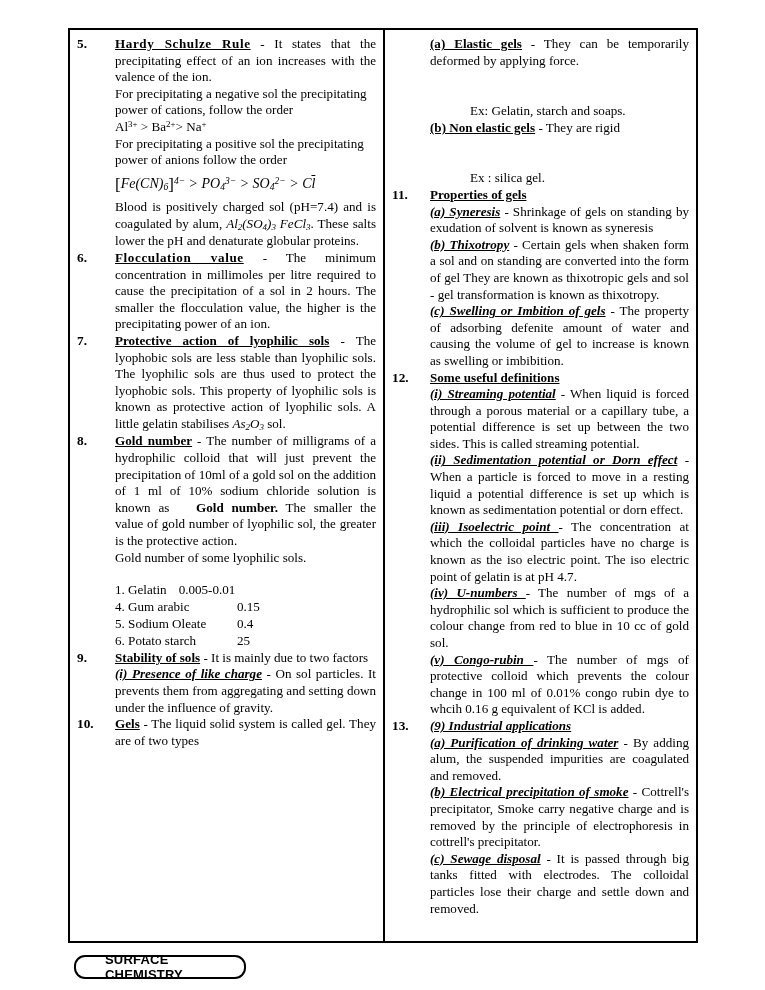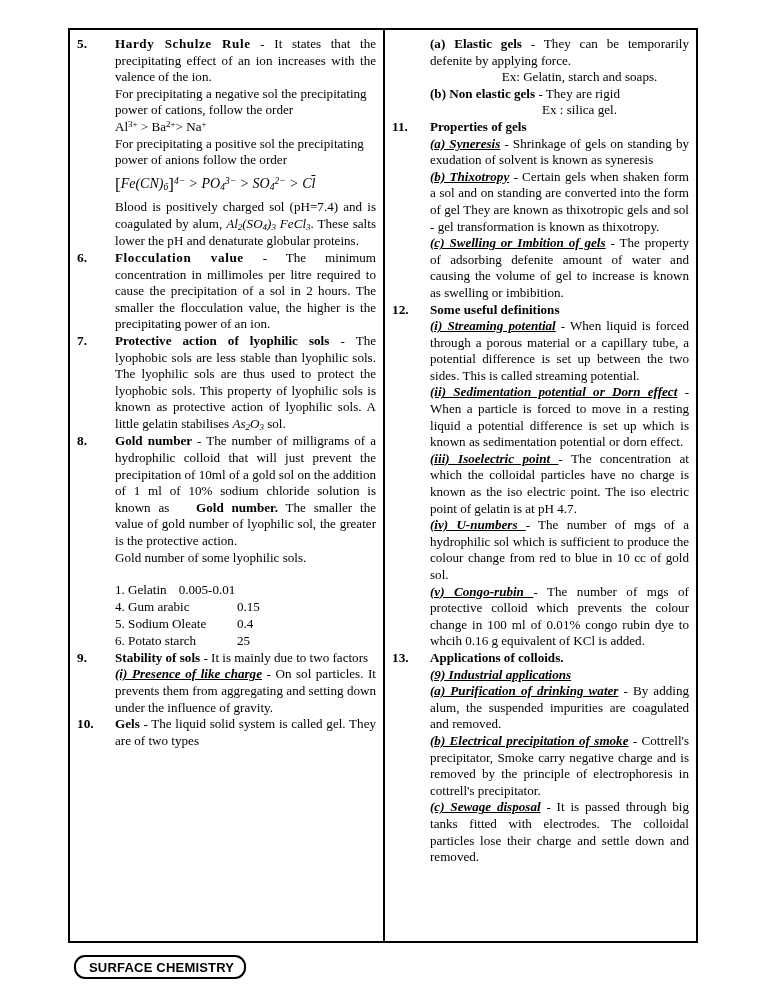--- a/index.html
+++ b/index.html
@@ -58,21 +58,21 @@
     min-width: 0;
   }
 
   p {
     margin: 0;
     text-align: justify;
     text-justify: inter-word;
   }
   p.nojust { text-align: left; }
 
-  .bu { font-weight: bold; }
+  .bu { font-weight: bold; text-decoration: underline; }
   .biu { font-weight: bold; font-style: italic; text-decoration: underline; }
   .b  { font-weight: bold; margin-left: 19px; }
   .it { font-style: italic; margin-top: 48px; }
 
   
   .spread { letter-spacing: 0.6px; }
 
   .formula {
     font-style: italic;
     font-size: 14px;
@@ -88,37 +88,38 @@
   .gold-row {
     display: flex;
     font-size: 13.1px;
     line-height: 1.29;
   }
   .gold-name { width: 122px; flex: 0 0 122px; white-space: nowrap; }
   .gold-val  { flex: 1 1 auto; }
   .gold-row.first .gold-name { width: auto; flex: 0 0 auto; padding-right: 12px; }
 
   .ex-line {
-    text-align: center;
+    text-align: left;
     padding-left: 40px;
+    margin-top: 34px;
   }
 
   
   .footer-chapter {
     position: absolute;
     left: 74px;
     top: 955px;
     width: 172px;
     height: 24px;
     border: 2px solid #000;
     border-radius: 11px;
     box-sizing: border-box;
     display: flex;
     align-items: center;
-    padding-left: 13px;
+    padding-left: 29px;
     font-family: "Liberation Sans", "DejaVu Sans", sans-serif;
     font-weight: bold;
     font-size: 13px;
     letter-spacing: 0.2px;
   }
   .footer-page {
     position: absolute;
     left: 371px;
     top: 997px;
     width: 40px;
@@ -206,21 +207,21 @@
       </div>
     </div>
 
   </div>
 
   <div class="col col-right">
 
     <div class="item">
       <div class="num"></div>
       <div class="body">
-        <p><span class="bu">(a) Elastic gels</span><span> - They can be temporarily defenite by applying force.</span></p>
+        <p><span class="bu">(a) Elastic gels</span><span> - They can be temporarily deformed by applying force.</span></p>
         <p class="ex-line">Ex: Gelatin, starch and soaps.</p>
         <p class="nojust"><span class="bu">(b) Non elastic gels</span><span> - They are rigid</span></p>
         <p class="ex-line">Ex : silica gel.</p>
       </div>
     </div>
 
     <div class="item">
       <div class="num">11.</div>
       <div class="body">
         <p class="nojust"><span class="bu">Properties of gels</span></p>
@@ -238,21 +239,20 @@
         <p><span class="biu">(ii) Sedimentation potential or Dorn effect</span><span> - When a particle is forced to move in a resting liquid a potential difference is set up which is known as sedimentation potential or dorn effect.</span></p>
         <p><span class="biu">(iii) Isoelectric point </span><span> - The concentration at which the colloidal particles have no charge is known as the iso electric point. The iso electric point of gelatin is at pH 4.7.</span></p>
         <p><span class="biu">(iv) U-numbers </span><span> - The number of mgs of a hydrophilic sol which is sufficient to produce the colour change from red to blue in 10 cc of gold sol.</span></p>
         <p><span class="biu">(v) Congo-rubin  </span><span> - The number of mgs of protective colloid which prevents the colour change in 100 ml of 0.01% congo rubin dye to whcih 0.16 g equivalent of KCl is added.</span></p>
       </div>
     </div>
 
     <div class="item">
       <div class="num">13.</div>
       <div class="body">
-        <p class="nojust"><span class="bu">Applications of colloids.</span></p>
         <p class="nojust"><span class="biu">(9) Industrial applications</span></p>
         <p><span class="biu">(a) Purification of drinking water</span><span> - By adding alum, the suspended impurities are coagulated and removed.</span></p>
         <p><span class="biu">(b) Electrical precipitation of smoke</span><span> - Cottrell's precipitator, Smoke carry negative charge and is removed by the principle of electrophoresis in cottrell's precipitator.</span></p>
         <p><span class="biu">(c) Sewage disposal</span><span> - It is passed through big tanks fitted with electrodes. The colloidal particles lose their charge and settle down and removed.</span></p>
       </div>
     </div>
 
   </div>
 </div>
 

